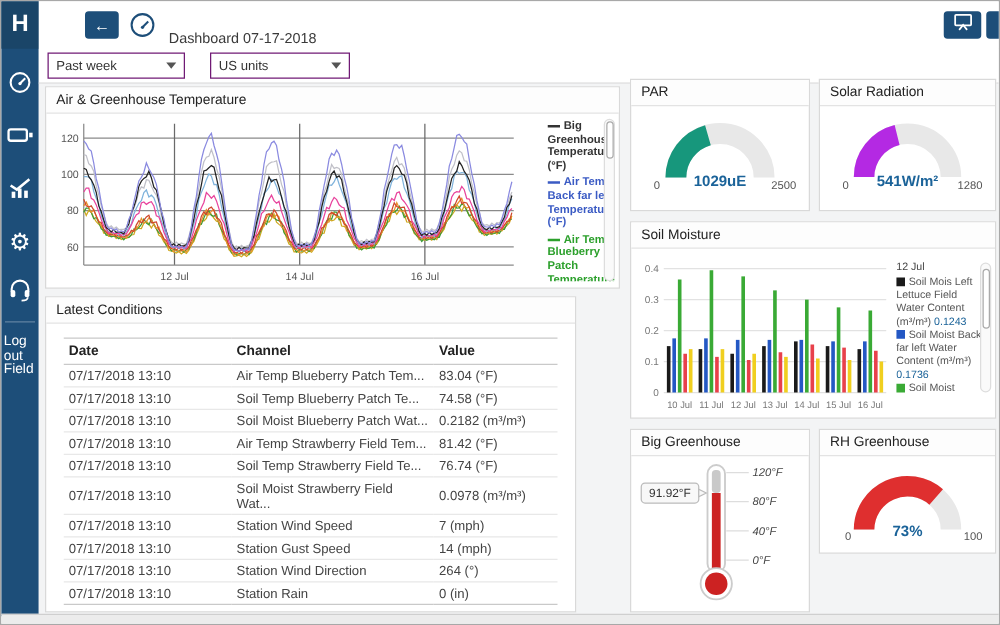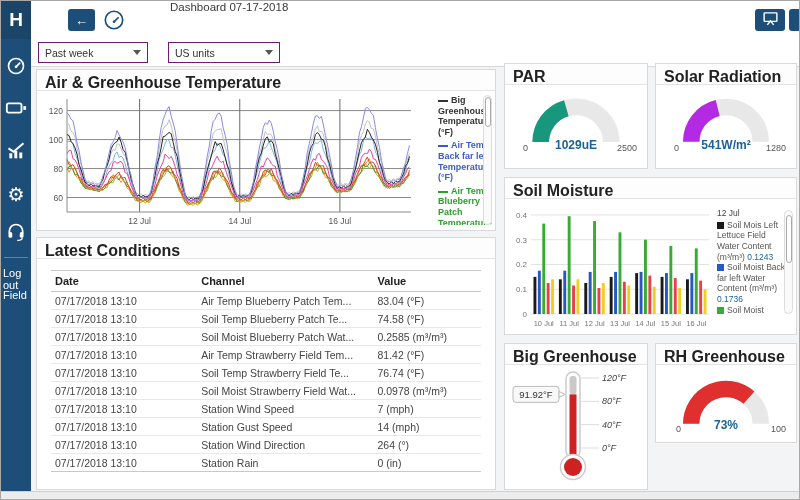--- a/index.html
+++ b/index.html
@@ -12,39 +12,39 @@
   .logo { position: absolute; left: 0; top: 0; width: 30px; height: 38px; background: #1a4568; color: #fff; font-weight: bold; font-size: 19px; display: flex; align-items: center; justify-content: center; }
   .side-icon { position: absolute; left: 0; width: 30px; height: 24px; display: flex; align-items: center; justify-content: center; color: #fff; cursor: pointer; }
   .side-divider { position: absolute; left: 3px; right: 3px; top: 256px; border-top: 1px solid rgba(255,255,255,0.3); }
   .side-link { position: absolute; left: 2px; width: 28px; color: #fff; font-size: 11px; cursor: pointer; }
   .gear-glyph { font-size: 19px; line-height: 1; }
 
   
   .topbar { position: absolute; left: 30px; top: 0; right: 0; height: 38px; background: #fff; }
   .back-btn { position: absolute; left: 37px; top: 8px; width: 27px; height: 22px; background: #1d4e79; border-radius: 3px; color: #fff; display: flex; align-items: center; justify-content: center; font-size: 13px; cursor: pointer; }
   .tb-gauge { position: absolute; left: 72px; top: 8px; width: 22px; height: 22px; }
-  .tb-title { position: absolute; left: 104px; top: 0; font-size: 11.5px; color: #3a3a3a; margin-left: 35px; }
+  .tb-title { position: absolute; left: 104px; top: 24px; font-size: 11.5px; color: #3a3a3a; }
   .tb-btn { position: absolute; top: 8px; height: 22px; background: #1d4e79; border-radius: 3px; display: flex; align-items: center; justify-content: center; cursor: pointer; }
   .tb-btn.present { left: 724px; width: 30px; }
   .tb-btn.wrench { left: 758px; width: 36px; }
 
   
   .filter-row { position: absolute; left: 30px; top: 38px; right: 0; height: 28px; background: #fff; border-bottom: 1px solid #d8d8d8; }
   .select { position: absolute; top: 3px; height: 21px; border: 1px solid #701a75; background: #fff; font-size: 10.5px; color: #333; display: flex; align-items: center; padding: 0 6px; cursor: pointer; }
   .select .sel-caret { position: absolute; right: 6px; width: 0; height: 0; border-left: 4px solid transparent; border-right: 4px solid transparent; border-top: 5px solid #555; }
   .select.time { left: 7px; width: 110px; }
   .select.units { left: 137px; width: 112px; }
 
   .content { position: absolute; left: 30px; top: 66px; right: 0; bottom: 8px; background: #f3f4f5; }
 
   
   .panel { position: absolute; background: #fff; border: 1px solid #d9d9d9; }
-  .panel-hd { height: 21px; border-bottom: 1px solid #e3e3e3; background: #fdfdfd; font-size: 16px; font-weight: bold; color: #222; padding: 4px 8px; }
+  .panel-hd { height: 21px; border-bottom: 1px solid #e3e3e3; background: #fdfdfd; font-size: 11px; font-weight: normal; color: #222; padding: 4px 8px; }
   .p-temp { left: 5px; top: 2px; width: 460px; height: 162px; }
-  .p-cond { left: 5px; top: 170px; width: 460px; height: 253px; }
+  .p-cond { left: 5px; top: 170px; width: 425px; height: 253px; }
   .p-par { left: 473px; top: -4px; width: 144px; height: 106px; }
   .p-solar { left: 624px; top: -4px; width: 142px; height: 106px; }
   .p-soil { left: 473px; top: 110px; width: 293px; height: 158px; }
   .p-big { left: 473px; top: 276px; width: 144px; height: 147px; }
   .p-rh { left: 624px; top: 276px; width: 142px; height: 100px; }
 
   .chart-mount { position: absolute; }
   .temp-chart { left: 4px; top: 24px; width: 372px; height: 134px; }
   .temp-legend { position: absolute; left: 380px; top: 25px; width: 66px; height: 130px; overflow: hidden; font-size: 9px; line-height: 1.18; margin-left: 21px; }
   .lg-entry { margin-bottom: 3px; font-weight: bold; }
@@ -232,21 +232,21 @@
               <td>83.04 (°F)</td>
             </tr>
             <tr>
               <td>07/17/2018 13:10</td>
               <td>Soil Temp Blueberry Patch Te...</td>
               <td>74.58 (°F)</td>
             </tr>
             <tr>
               <td>07/17/2018 13:10</td>
               <td>Soil Moist Blueberry Patch Wat...</td>
-              <td>0.2585 (m³/m³)</td>
+              <td>0.2182 (m³/m³)</td>
             </tr>
             <tr>
               <td>07/17/2018 13:10</td>
               <td>Air Temp Strawberry Field Tem...</td>
               <td>81.42 (°F)</td>
             </tr>
             <tr>
               <td>07/17/2018 13:10</td>
               <td>Soil Temp Strawberry Field Te...</td>
               <td>76.74 (°F)</td>

